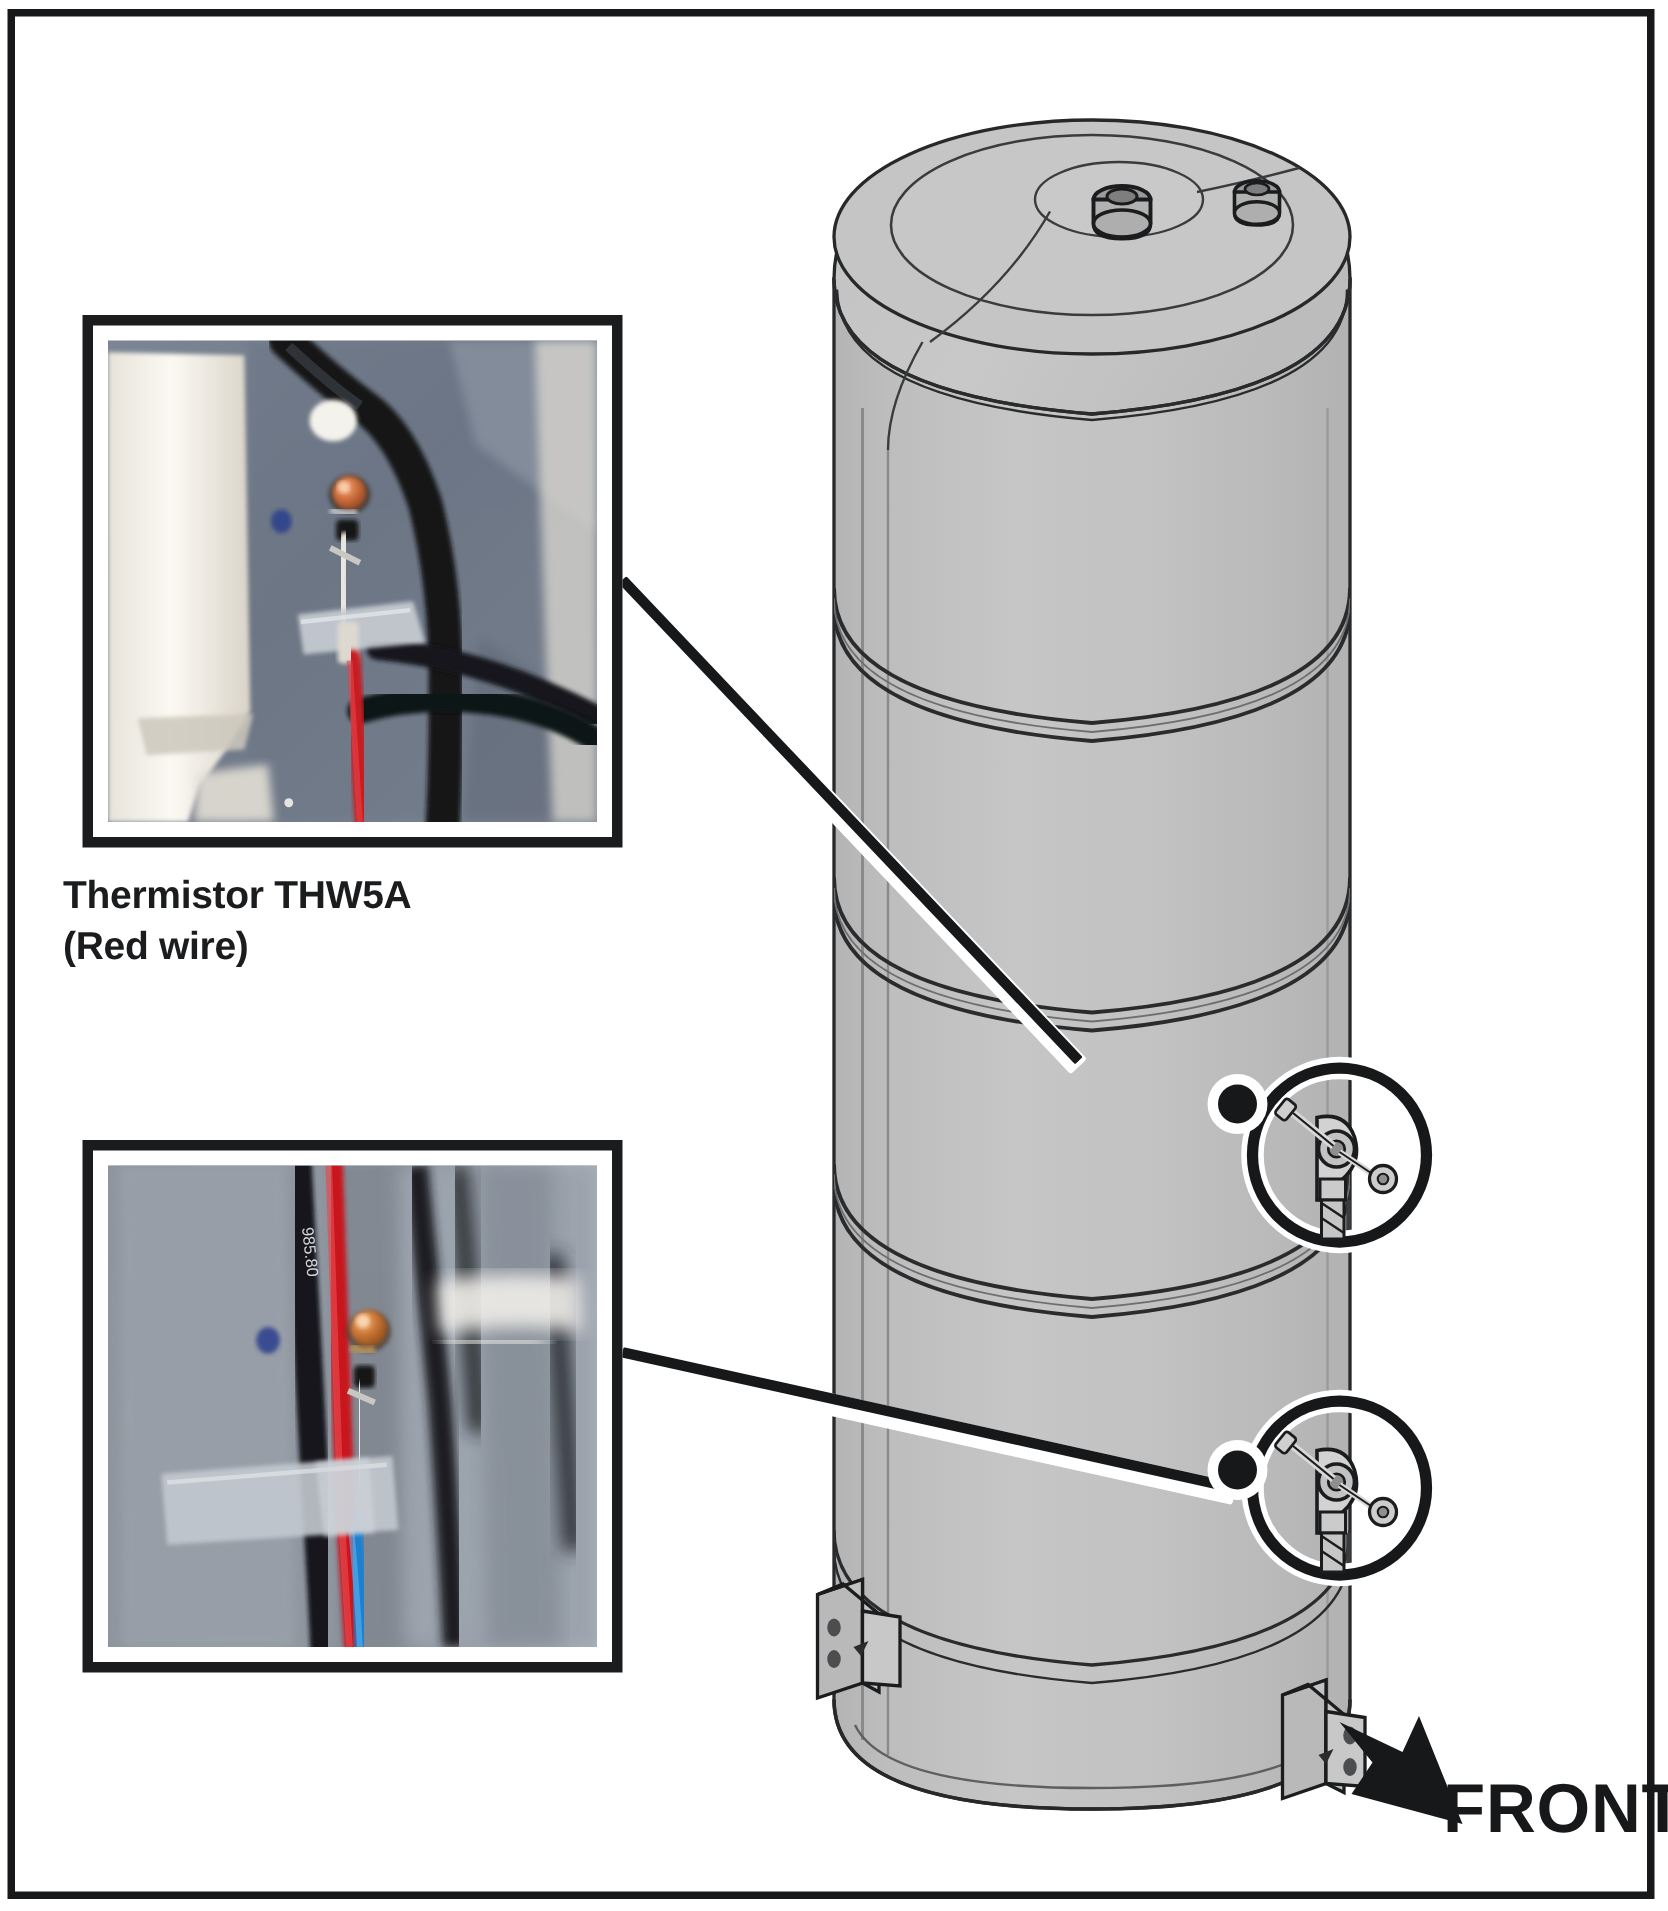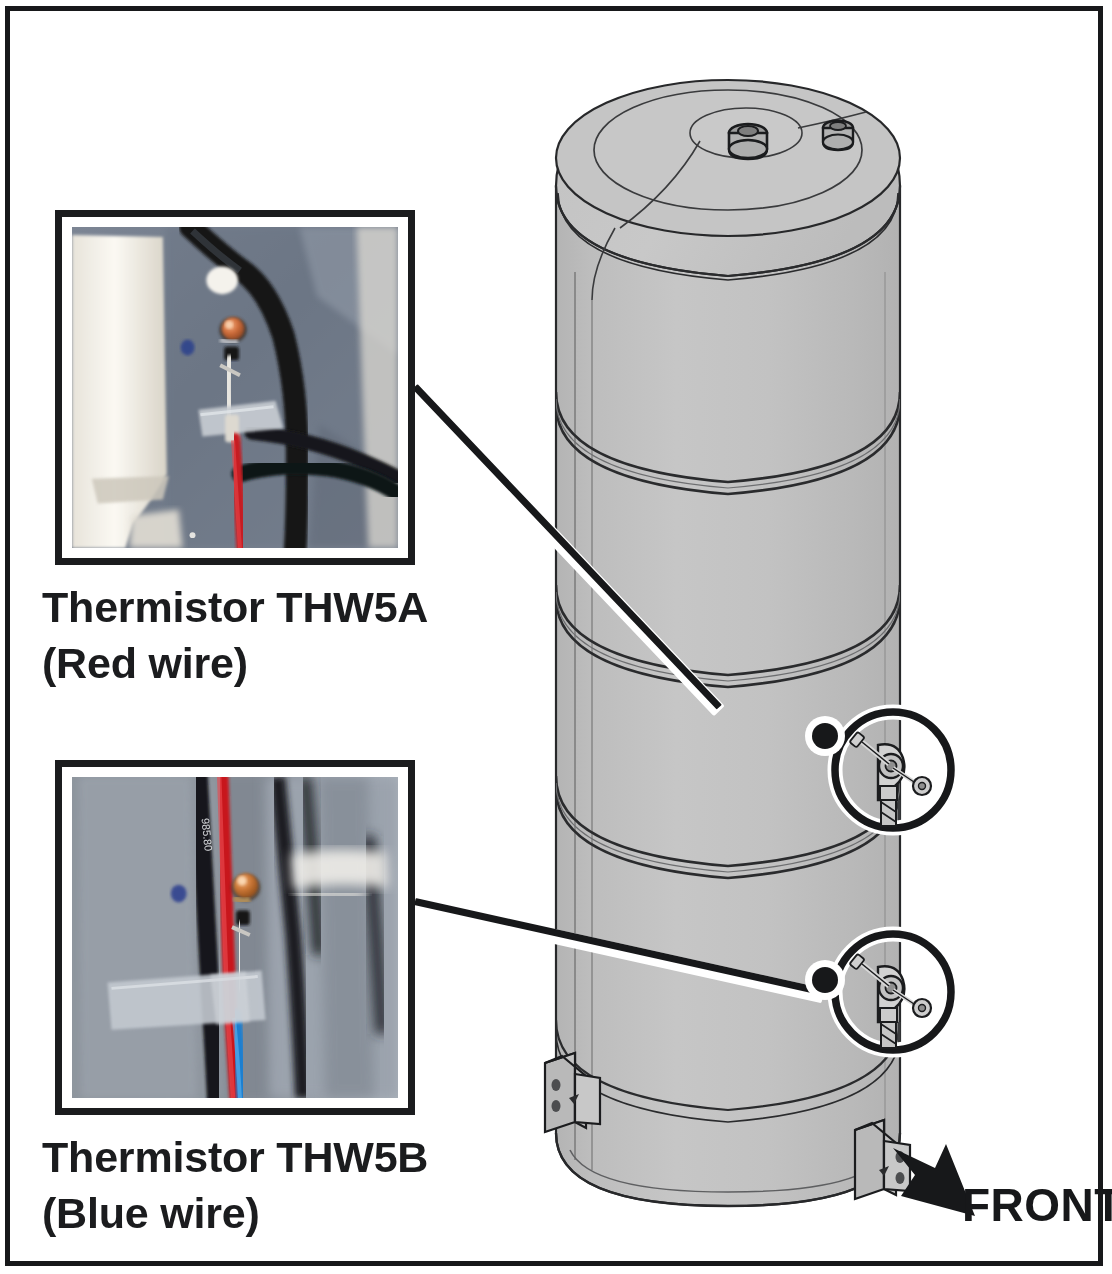--- a/index.html
+++ b/index.html
@@ -49,21 +49,21 @@
     position: relative;
     width: 100%;
     height: 100%;
     overflow: hidden;
     background: #8b93a0;
   }
   .caption {
     position: absolute;
     font-weight: bold;
     color: #1b1c1e;
-    font-size: 43px;
+    font-size: 26px;
     line-height: 1.30;
     letter-spacing: -0.2px;
     white-space: pre-line;
   }
 
   
   .leader {
     position: absolute;
     transform-origin: 0 50%;
     background: #17181a;
@@ -404,20 +404,18 @@
           <path d="M140 200 L176 197 L180 248 L146 251 Z" fill="#d5d9de" opacity="0.55" filter="url(#soft2)"></path>
 
           <path d="M222 78 Q268 70 318 76 L320 112 Q270 106 224 114 Z" fill="#f0eee9" opacity="0.9" filter="url(#soft2c)"></path>
           <path d="M226 120 Q262 116 296 120" stroke="#eceae4" stroke-width="14" fill="none" opacity="0.7" filter="url(#soft2c)"></path>
 
           <ellipse cx="108" cy="118" rx="8" ry="9" fill="#2a3d8e" opacity="0.85" filter="url(#soft2)"></ellipse>
         </svg>
       </div>
     </div>
   </div>
-  <div class="caption" style="left:42px; top:1130px; width:420px;">Thermistor THW5B
-(Blue wire)</div>
 
   <div id="front-label" class="nosel" style="left:962px; top:1178px;">FRONT</div>
 
   <div id="page-frame"></div>
 
 </div>
 
 </body></html>

